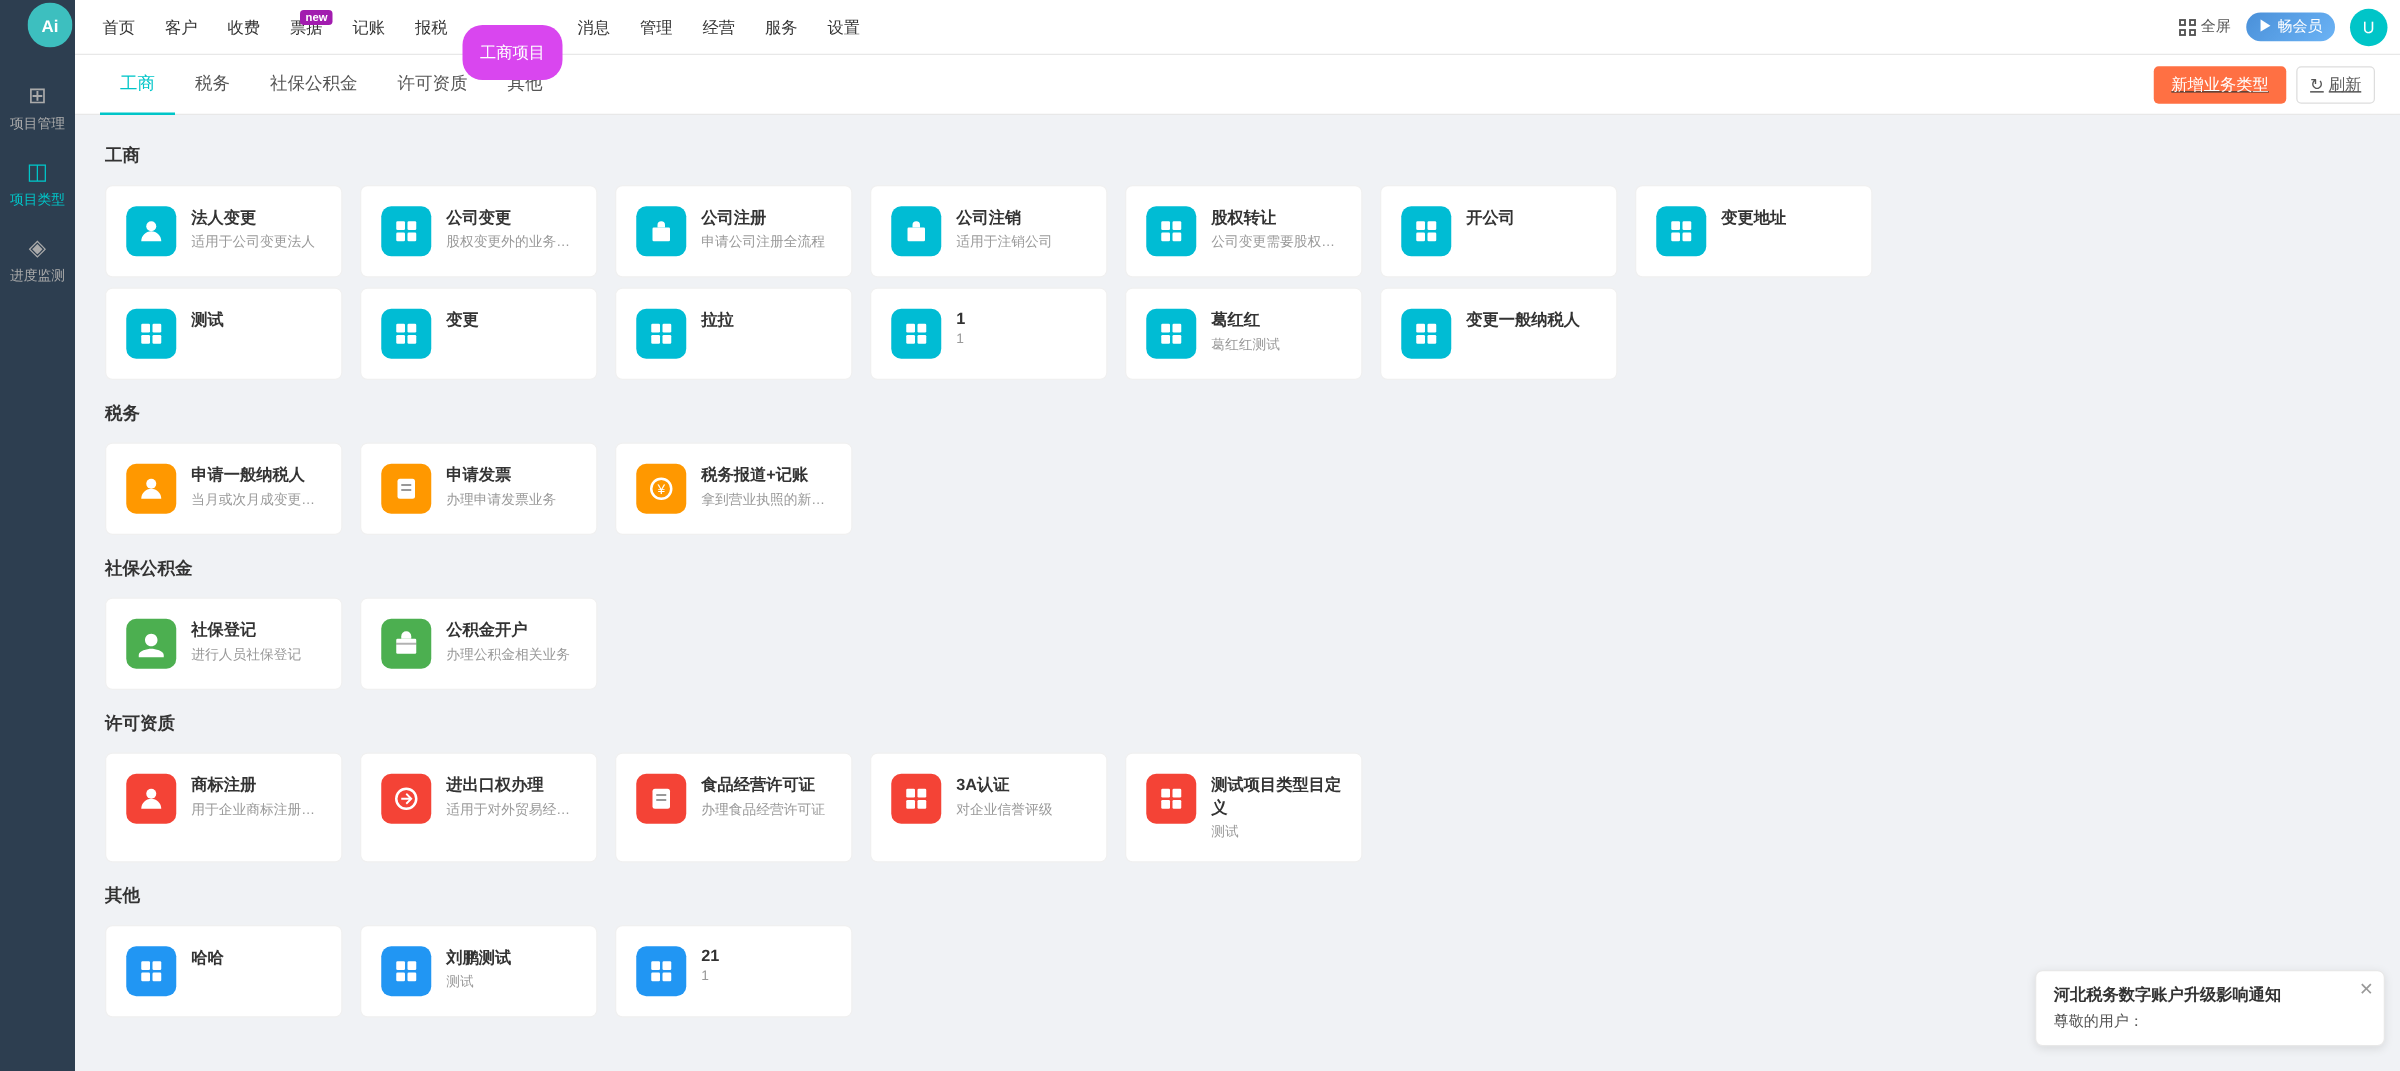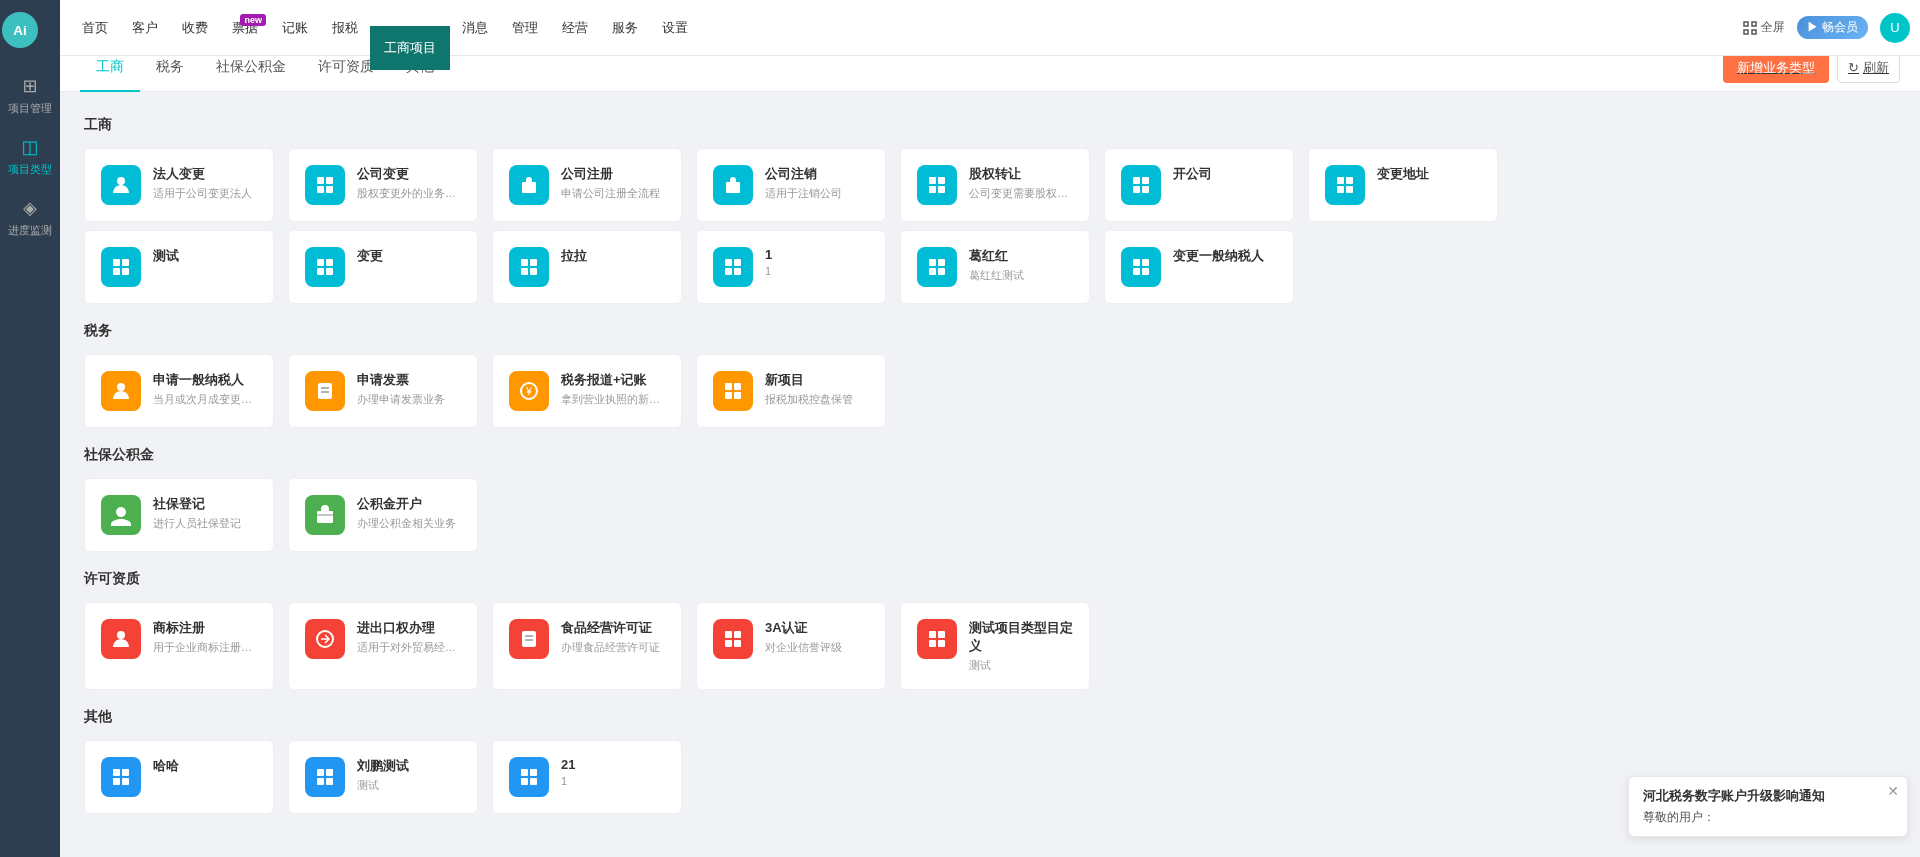--- a/index.html
+++ b/index.html
@@ -1,47 +1,47 @@
 <!DOCTYPE html>
 <html><head>
   <meta charset="utf-8">
   <style>
     * { box-sizing: border-box; margin: 0; padding: 0; }
     body { font-family: 'Microsoft YaHei', Arial, sans-serif; background: #f5f5f5; font-size: 13px; color: #333; }
 
     
     .sidebar {
       position: fixed; left: 0; top: 0; bottom: 0; width: 60px;
-      background: #2d3e50; display: flex; flex-direction: column; align-items: flex-start;
-      padding-top: 10px; z-index: 100;
+      background: #2d3e50; display: flex; flex-direction: column; align-items: flex-end;
+      padding-top: 0; z-index: 100;
     }
     .sidebar-logo {
       width: 40px; height: 40px; background: transparent; display: flex; align-items: center; justify-content: center;
       margin-bottom: 15px;
     }
     .sidebar-logo svg { width: 36px; height: 36px; }
     .sidebar-item {
       display: flex; flex-direction: column; align-items: center; justify-content: center;
       width: 100%; padding: 10px 0; color: #aaa; cursor: pointer; font-size: 11px; gap: 4px;
     }
     .sidebar-item .icon { font-size: 18px; }
     .sidebar-item.active { color: #00c5c8; }
 
     
     .topnav {
-      position: fixed; left: 60px; top: 0; right: 0; height: 56px;
+      position: fixed; left: 60px; top: 0; right: 0; height: 44px;
       background: #fff; border-bottom: 1px solid #e8e8e8;
       display: flex; align-items: center; padding: 0 10px; z-index: 99;
     }
     .topnav-item {
       padding: 0 12px; height: 44px; display: flex; align-items: center;
       cursor: pointer; font-size: 13px; color: #333; position: relative;
     }
     .topnav-item.active {
-      background: #0f766e; color: #fff; border-radius: 0;
+      background: #d946ef; color: #fff; border-radius: 16px;
       padding: 0 14px;
       margin-top: 40px;
     }
     .topnav-badge {
       position: absolute; top: 8px; right: 4px;
       background: #a21caf; color: #fff; font-size: 9px; padding: 1px 4px;
       border-radius: 3px; font-weight: bold;
     }
     .topnav-right {
       margin-left: auto; display: flex; align-items: center; gap: 12px;
@@ -466,34 +466,20 @@
           <svg width="22" height="22" viewBox="0 0 22 22" fill="white">
               <circle cx="11" cy="11" r="8" stroke="white" stroke-width="2" fill="none"></circle>
               <text x="11" y="15" text-anchor="middle" font-size="11" fill="white">¥</text>
             </svg>
         </div>
         <div class="card-text">
           <div class="card-title">税务报道+记账</div>
           <div class="card-desc">拿到营业执照的新公司</div>
         </div>
       </div>
-      <div class="card">
-        <div class="card-icon orange">
-          <svg width="22" height="22" viewBox="0 0 22 22" fill="white">
-              <rect x="3" y="3" width="7" height="7" rx="1"></rect>
-              <rect x="12" y="3" width="7" height="7" rx="1"></rect>
-              <rect x="3" y="12" width="7" height="7" rx="1"></rect>
-              <rect x="12" y="12" width="7" height="7" rx="1"></rect>
-            </svg>
-        </div>
-        <div class="card-text">
-          <div class="card-title">新项目</div>
-          <div class="card-desc">报税加税控盘保管</div>
-        </div>
-      </div>
     </div>
 
     <div class="section-title section-divider">社保公积金</div>
     <div class="cards-grid">
       <div class="card">
         <div class="card-icon green">
           <svg width="22" height="22" viewBox="0 0 22 22" fill="white">
               <path d="M11 3C8.2 3 6 5.2 6 8s2.2 5 5 5 5-2.2 5-5-2.2-5-5-5zm0 12c-3.3 0-10 1.7-10 5v2h20v-2c0-3.3-6.7-5-10-5z"></path>
             </svg>
         </div>

